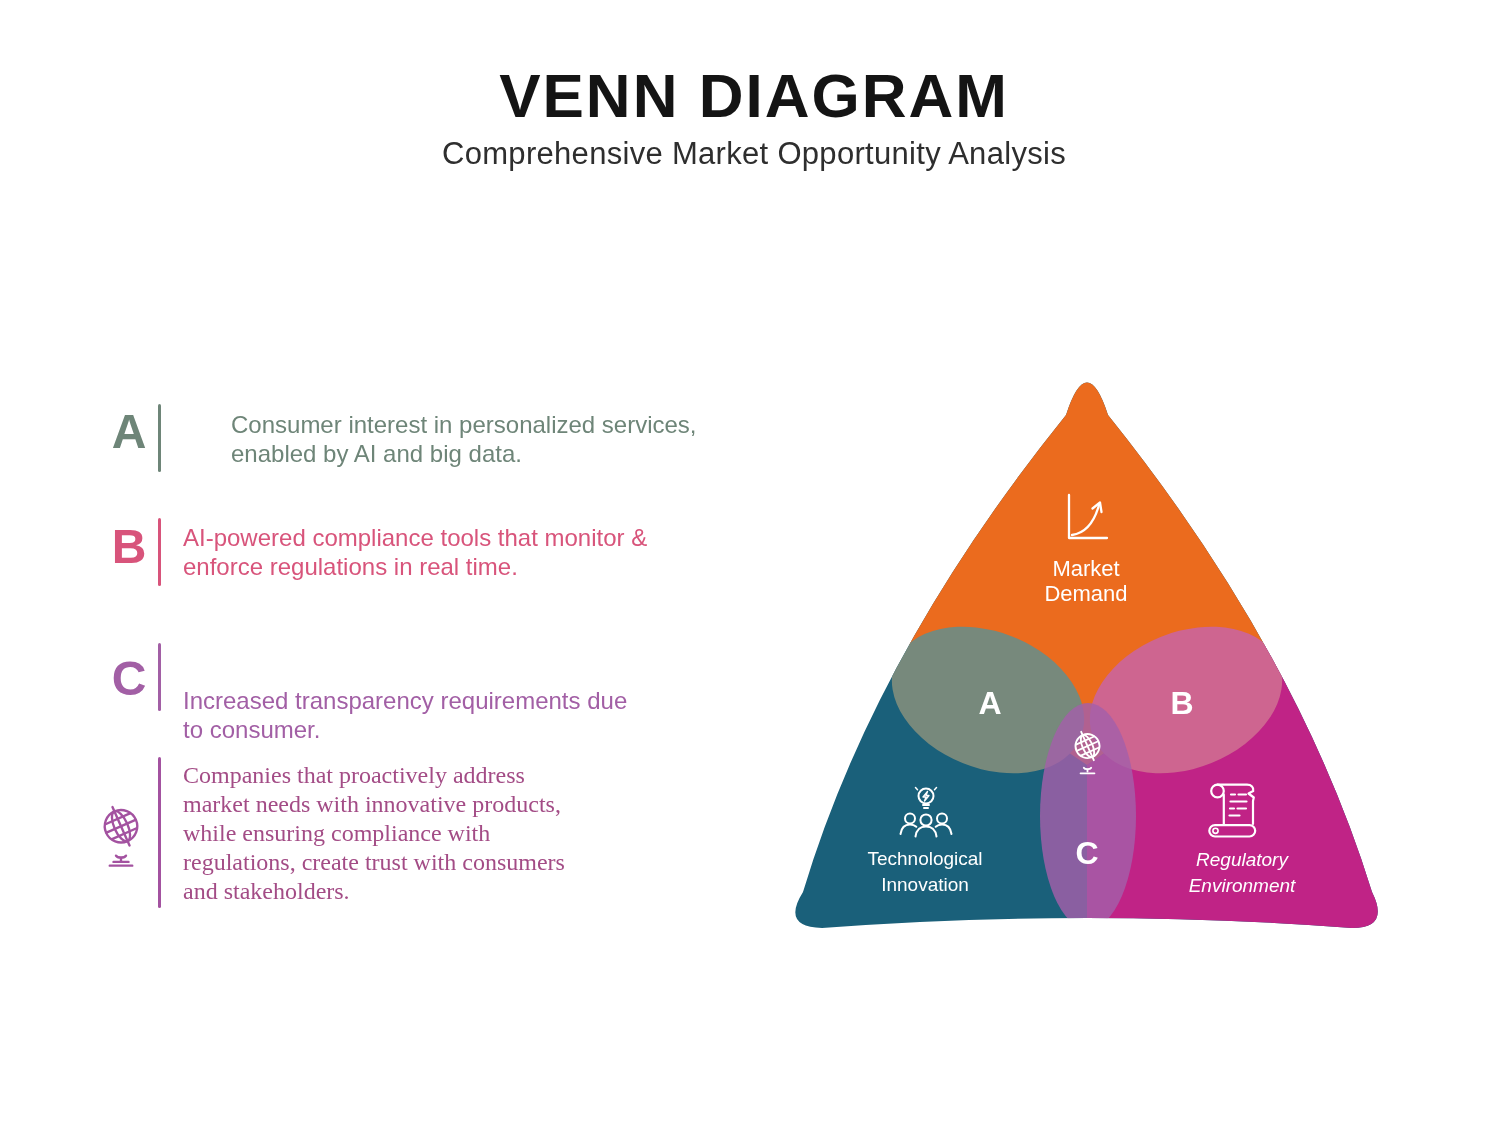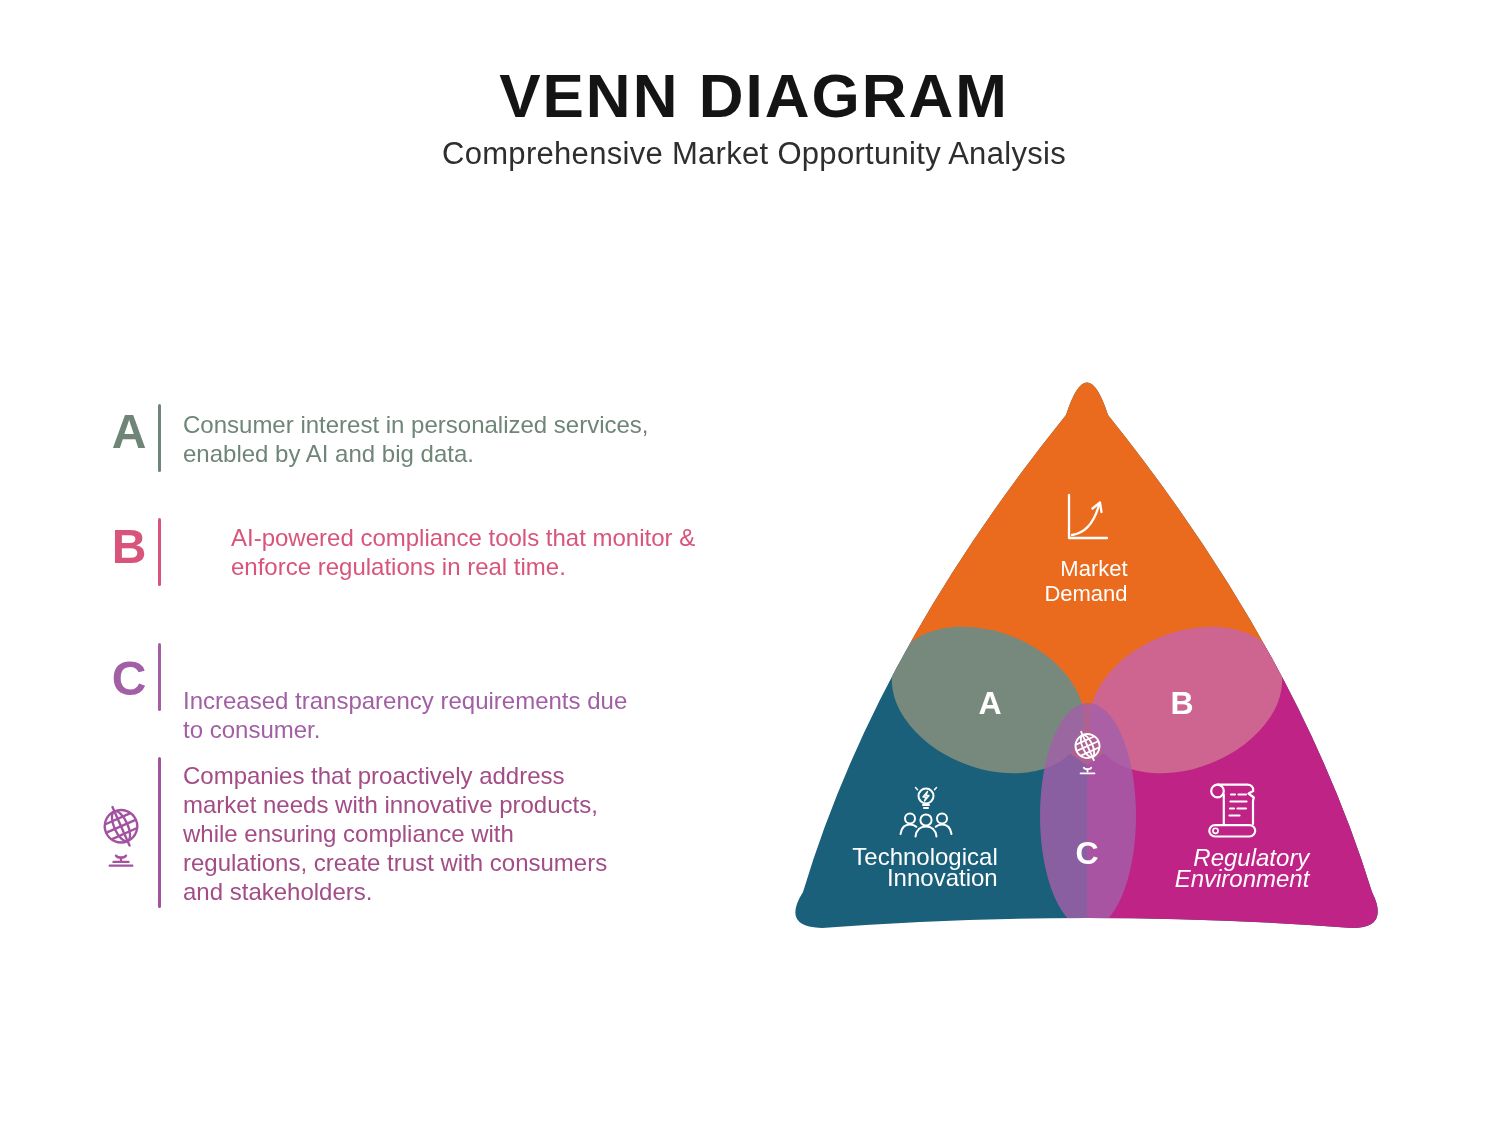--- a/index.html
+++ b/index.html
@@ -19,48 +19,48 @@
   .item-a .legend-divider{background:#6E8578;}
   .item-b .legend-letter,.item-b .legend-text{color:#D8547B;}
   .item-b .legend-divider{background:#D8547B;}
   .item-c .legend-letter,.item-c .legend-text{color:#A25FA5;}
   .item-c .legend-divider{background:#A25FA5;}
   .item-d .legend-text{color:#A34C86;}
   .item-d .legend-divider{background:#A352A0;}
 
   
   .venn-svg{position:absolute;left:740px;top:365px;}
-  .venn-label{position:absolute;transform:translateX(-50%);text-align:right;color:#ffffff;white-space:pre-line;}
-  .venn-set-label{font-size:24px;line-height:21px;font-weight:400;}
+  .venn-label{position:absolute;transform:translateX(-50%);text-align:center;color:#ffffff;white-space:pre-line;}
+  .venn-set-label{font-size:19px;line-height:26px;font-weight:400;}
   .venn-md-label{font-size:22px;line-height:25px;}
   .venn-letter{position:absolute;transform:translate(-50%,-50%);color:#ffffff;font-size:32px;font-weight:700;}
   .icon{position:absolute;}
   .icon svg{display:block;}
 </style>
 </head>
 <body>
 
 <div class="page">
 
   <div class="header">
     <div class="title">VENN DIAGRAM</div>
     <div class="subtitle">Comprehensive Market Opportunity Analysis</div>
   </div>
 
   <div class="item-a">
     <div class="legend-letter" style="left:99px;top:408px;">A</div>
     <div class="legend-divider" style="left:158px;top:404px;height:68px;"></div>
-    <div class="legend-text" style="top:410px;">Consumer interest in personalized services,
+    <div class="legend-text" style="top:410px;margin-left:48px;">Consumer interest in personalized services,
 enabled by AI and big data.</div>
   </div>
 
   <div class="item-b">
     <div class="legend-letter" style="left:99px;top:523px;">B</div>
     <div class="legend-divider" style="left:158px;top:518px;height:68px;"></div>
-    <div class="legend-text" style="top:523px;margin-left:48px;">AI-powered compliance tools that monitor &amp;
+    <div class="legend-text" style="top:523px;">AI-powered compliance tools that monitor &amp;
 enforce regulations in real time.</div>
   </div>
 
   <div class="item-c">
     <div class="legend-letter" style="left:99px;top:655px;">C</div>
     <div class="legend-divider" style="left:158px;top:643px;height:68px;"></div>
     <div class="legend-text" style="top:686px;">Increased transparency requirements due
 to consumer.</div>
   </div>
 
@@ -74,21 +74,21 @@
           <path d="M9.3 12.5 H30.7 M9.3 25.5 H30.7"></path>
           <path d="M20 2.2 V35.8"></path>
         </g>
         <path d="M16 42.5 C17 44.5 23 44.5 24 42.5"></path>
         <path d="M20 44.5 V46.5"></path>
         <path d="M14 47.5 H26"></path>
         <path d="M11 50.5 H29"></path>
       </svg>
     </div>
     <div class="legend-divider" style="left:158px;top:757px;height:151px;"></div>
-    <div class="legend-text" style="top:761px;">Companies that proactively address
+    <div class="legend-text" style="top:761px;font-family:Liberation Serif, serif;">Companies that proactively address
 market needs with innovative products,
 while ensuring compliance with
 regulations, create trust with consumers
 and stakeholders.</div>
   </div>
 
   <div>
     <svg class="venn-svg" width="700" height="610" viewBox="740 365 700 610">
       <defs>
         <clipPath id="tri">

